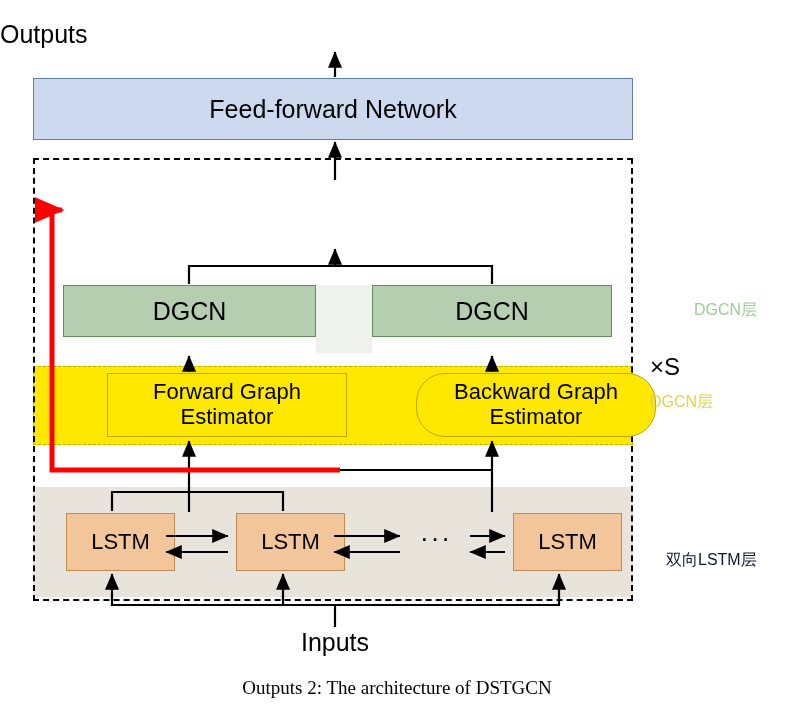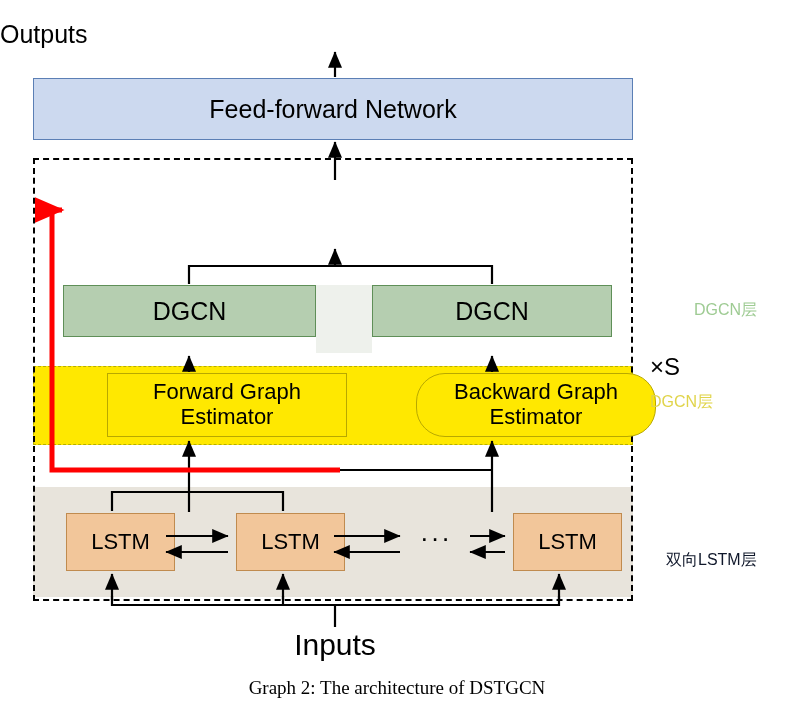--- a/index.html
+++ b/index.html
@@ -25,21 +25,21 @@
   
   #outputs-label {
     left: 0; top: 20px; width: 670px;
     text-align: left;
     font-size: 25px;
     font-family: "Liberation Sans", sans-serif;
   }
   #inputs-label {
     left: 0; top: 628px; width: 670px;
     text-align: center;
-    font-size: 30px;
+    font-size: 25px;
   }
 
   
   .box {
     box-sizing: border-box;
     display: flex;
     align-items: center;
     justify-content: center;
     text-align: center;
     line-height: 1.12;
@@ -204,15 +204,15 @@
     <path class="ln" d="M335,627 L335,605 L112,605 L112,596"></path>
     <path class="ln" d="M335,605 L559,605 L559,596"></path>
     <path class="ln" d="M283,605 L283,596"></path>
     <line class="ln" x1="112" y1="600" x2="112" y2="574" marker-end="url(#ah)"></line>
     <line class="ln" x1="283" y1="600" x2="283" y2="574" marker-end="url(#ah)"></line>
     <line class="ln" x1="559" y1="600" x2="559" y2="574" marker-end="url(#ah)"></line>
 
     <path class="red" d="M340,470 L52,470 L52,210 L62,210" marker-end="url(#ahr)"></path>
   </svg>
 
-  <div class="abs" id="caption">Graph 2: The architecture of DSTGCN</div>
+  <div class="abs" id="caption">Outputs 2: The architecture of DSTGCN</div>
 
 </div>
 
 </body></html>

